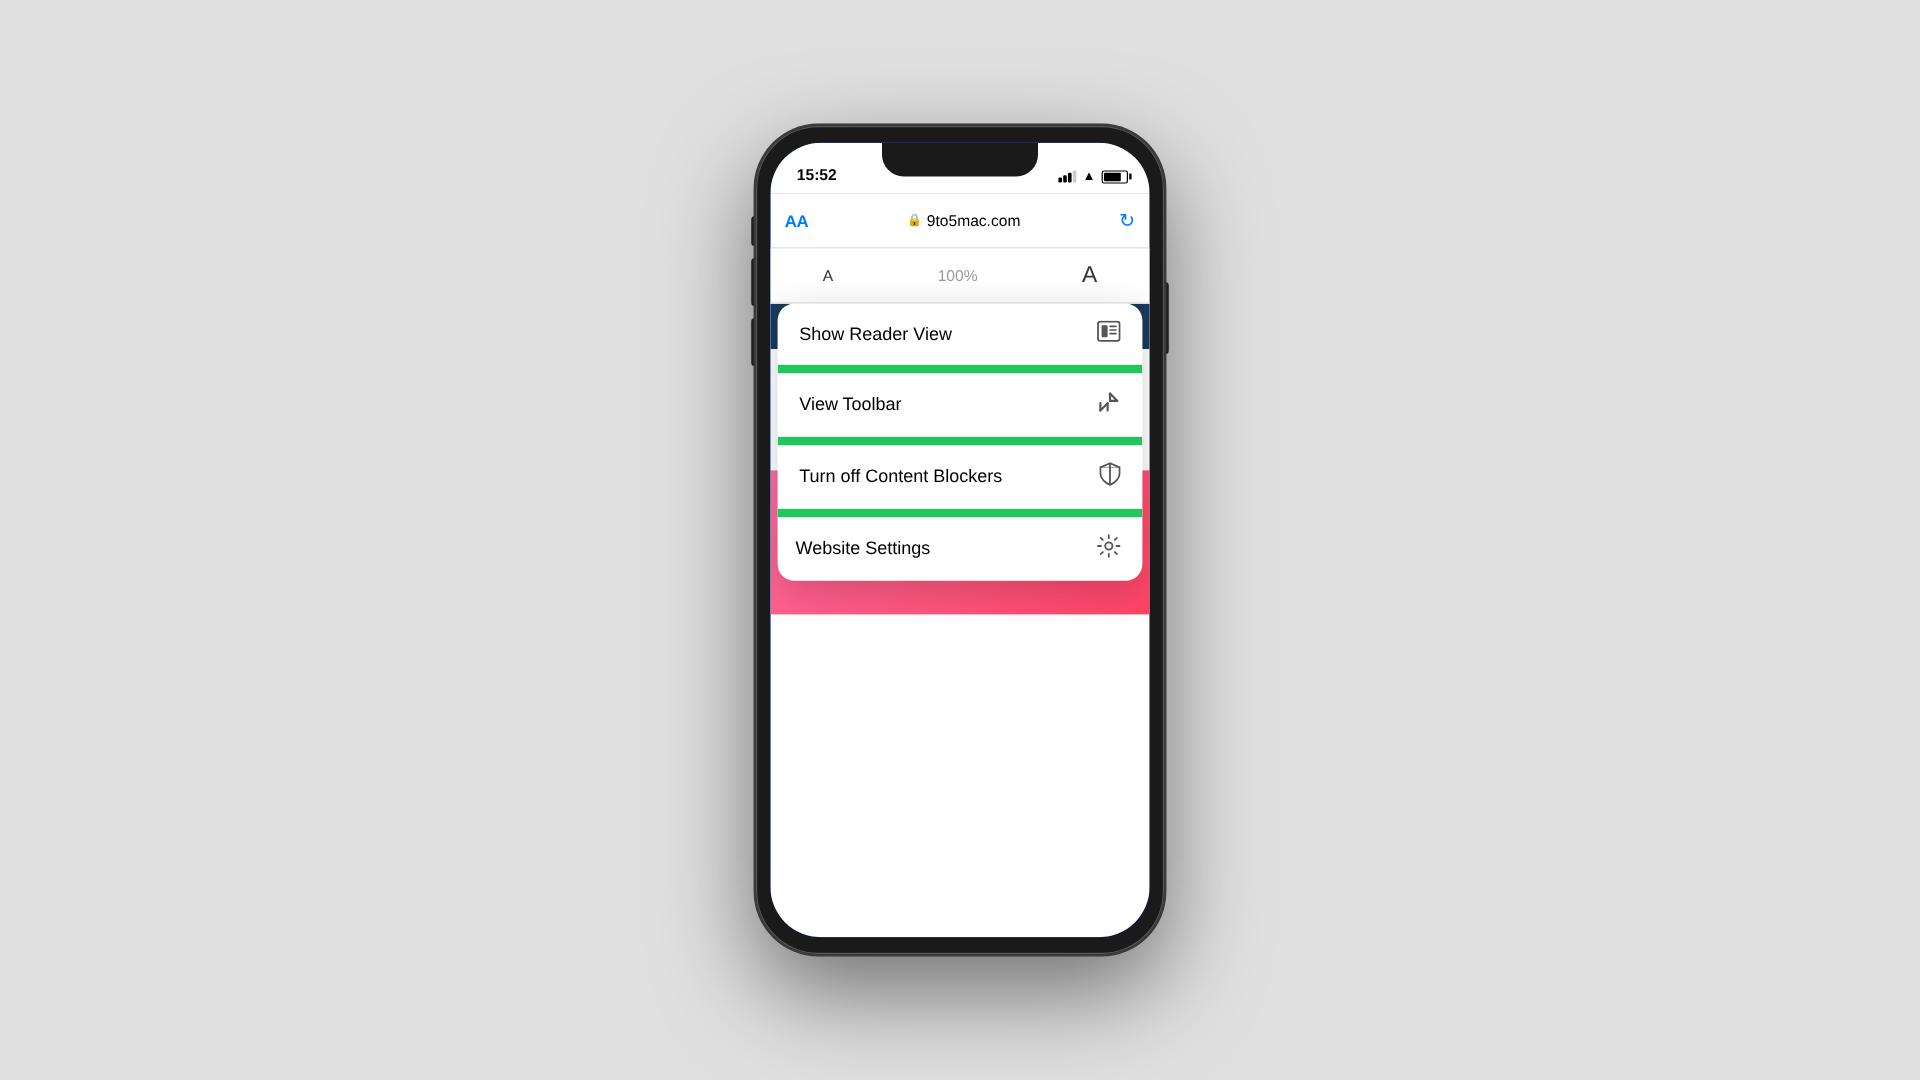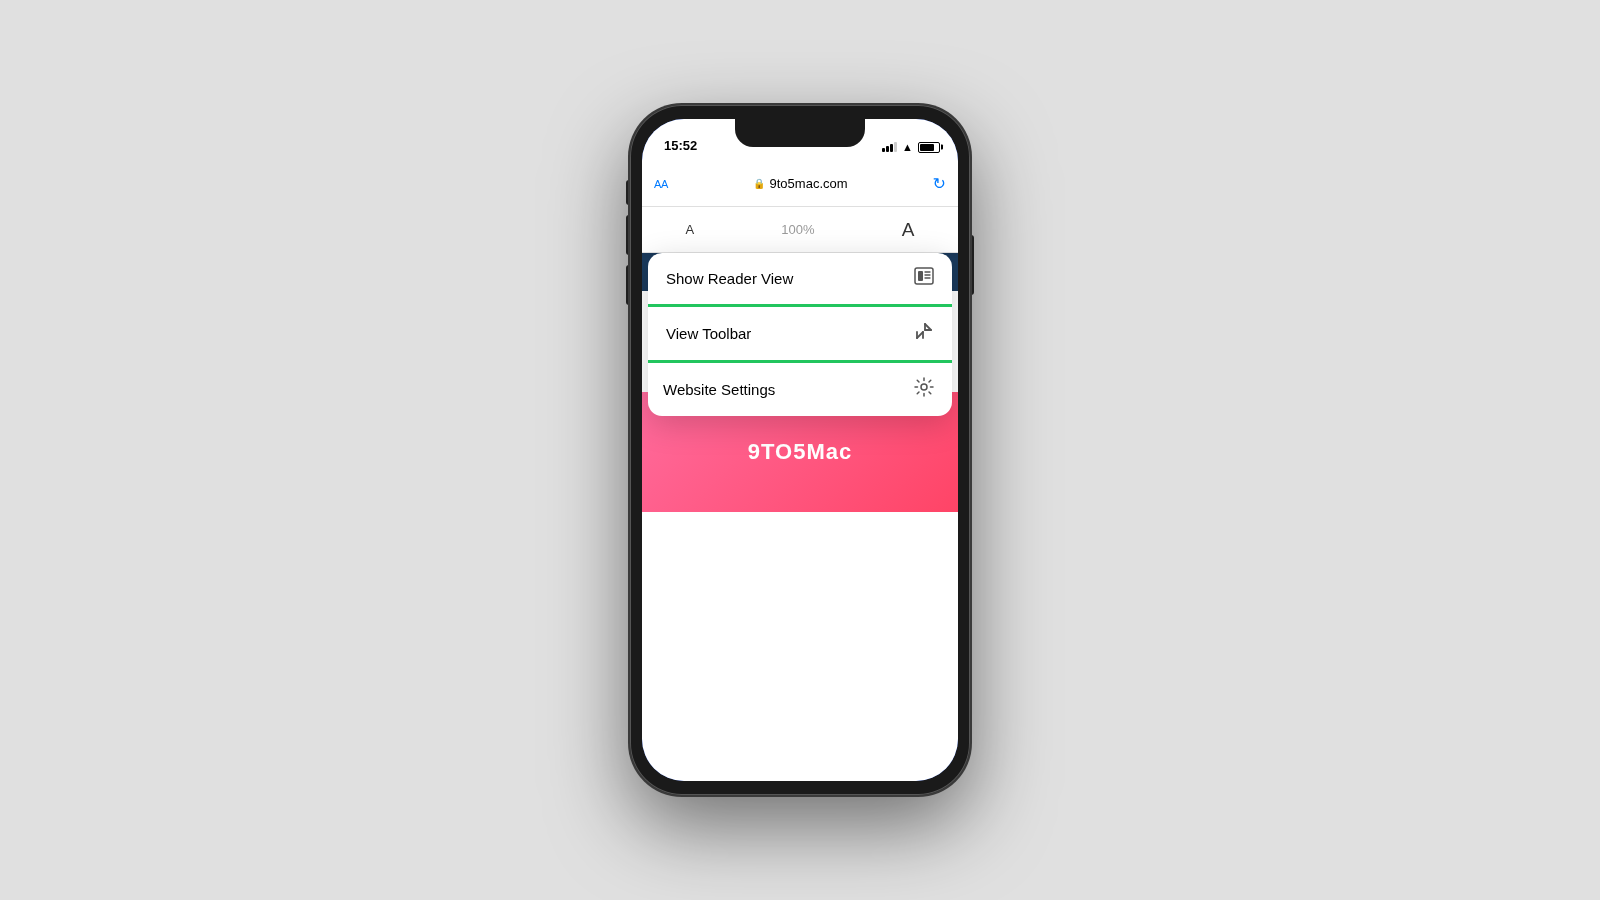--- a/index.html
+++ b/index.html
@@ -146,23 +146,23 @@
       background: white;
       display: flex;
       align-items: center;
       padding: 0 12px;
       gap: 8px;
       border-bottom: 1px solid #e0e0e0;
       z-index: 5;
     }
 
     .aa-button {
-      font-size: 11px;
+      font-size: 14px;
       color: #007AFF;
-      font-weight: 400;
+      font-weight: 700;
       letter-spacing: -0.3px;
     }
 
     .url-field {
       flex: 1;
       display: flex;
       align-items: center;
       justify-content: center;
       gap: 4px;
     }
@@ -304,21 +304,21 @@
       border-radius: 14px;
       overflow: hidden;
       box-shadow: 0 8px 32px rgba(0,0,0,0.18);
     }
 
     .popup-item {
       display: flex;
       align-items: center;
       justify-content: space-between;
       padding: 14px 18px;
-      border-bottom: 3px solid #22c55e;
+      border-bottom: 7px solid #22c55e;
       cursor: pointer;
     }
 
     .popup-item:last-child {
       border-bottom: none;
       padding-left: 15px;
     }
 
     .popup-item-label {
       font-size: 15px;
@@ -468,20 +468,30 @@
                 <line x1="3" y1="11" x2="3" y2="17" stroke="#555" stroke-width="1.8" stroke-linecap="round"></line>
                 <line x1="9" y1="17" x2="9" y2="11" stroke="#555" stroke-width="1.8" stroke-linecap="round"></line>
                 <line x1="11" y1="3" x2="17" y2="9" stroke="#555" stroke-width="1.8" stroke-linecap="round"></line>
                 <line x1="11" y1="9" x2="17" y2="9" stroke="#555" stroke-width="1.8" stroke-linecap="round"></line>
                 <line x1="11" y1="3" x2="11" y2="9" stroke="#555" stroke-width="1.8" stroke-linecap="round"></line>
               </svg>
             </span>
           </div>
 
 
+          <div class="popup-item">
+            <span class="popup-item-label">Turn off Content Blockers</span>
+            <span class="popup-item-icon">
+              <svg width="18" height="20" viewBox="0 0 18 20" fill="none" xmlns="http://www.w3.org/2000/svg">
+                <path d="M9 1L1 4.5V9.5C1 14 5 17.5 9 19C13 17.5 17 14 17 9.5V4.5L9 1Z" stroke="#555" stroke-width="1.5" fill="none"></path>
+                <path d="M9 1L9 19" stroke="#555" stroke-width="1.5"></path>
+                <path d="M1 4.5L17 4.5" stroke="#555" stroke-width="1" opacity="0.5"></path>
+              </svg>
+            </span>
+          </div>
 
           <div class="popup-item">
             <span class="popup-item-label">Website Settings</span>
             <span class="popup-item-icon">
               <svg width="20" height="20" viewBox="0 0 20 20" fill="none" xmlns="http://www.w3.org/2000/svg">
                 <circle cx="10" cy="10" r="3" stroke="#555" stroke-width="1.5" fill="none"></circle>
                 <path d="M10 1v2.5M10 16.5V19M1 10h2.5M16.5 10H19M3.22 3.22l1.77 1.77M15.01 15.01l1.77 1.77M16.78 3.22l-1.77 1.77M4.99 15.01l-1.77 1.77" stroke="#555" stroke-width="1.5" stroke-linecap="round"></path>
               </svg>
             </span>
           </div>

